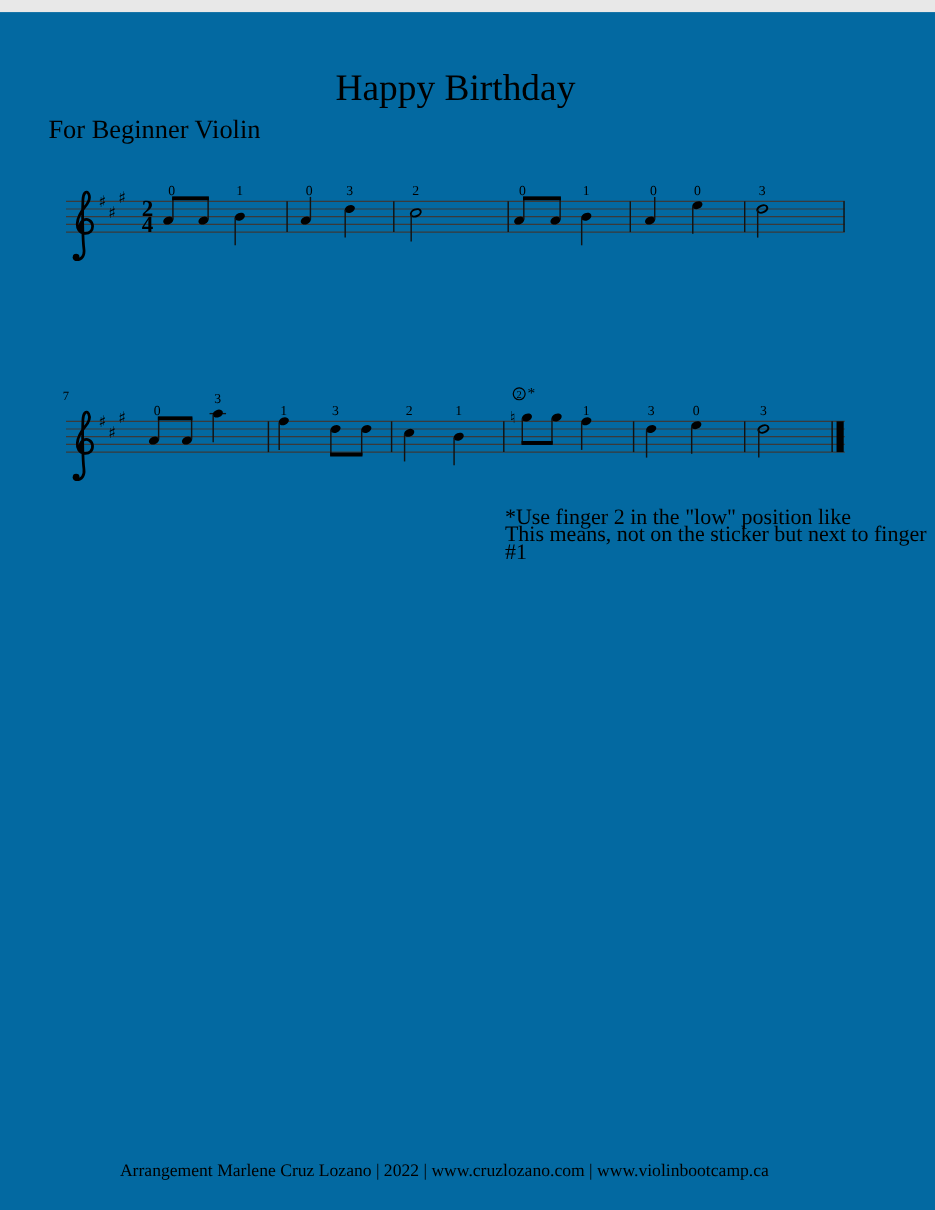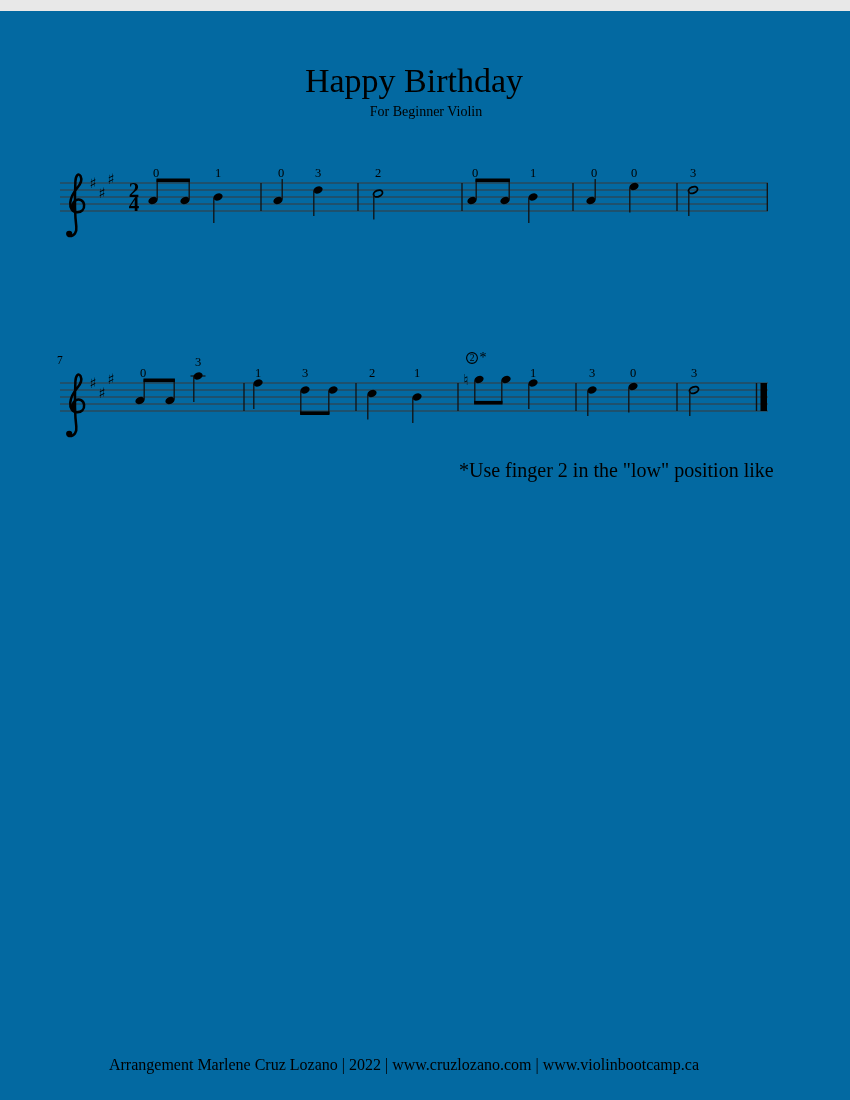--- a/index.html
+++ b/index.html
@@ -3,22 +3,22 @@
 <meta charset="utf-8">
 <style>
   html,body{margin:0;padding:0;background:#e8e8e8;}
   .page{
     position:relative;width:850px;height:1100px;background:#0369a1;
     margin:11px auto;overflow:hidden;
     font-family:"Liberation Serif", serif;color:#000;
   }
   .title{position:absolute;left:60px;width:708px;top:50px;text-align:center;
     font-size:34px;line-height:1.15;}
-  .subtitle{position:absolute;left:72px;width:708px;top:93px;text-align:center;
-    font-size:14px;line-height:1.2;}
+  .subtitle{position:absolute;left:44px;width:708px;top:93px;
+    font-size:24px;line-height:1.2;}
   .composer{position:absolute;left:60px;width:708px;top:114px;text-align:right;
     font-size:14.5px;}
   .music{position:absolute;left:0;top:0;}
   .footnote{position:absolute;left:459px;top:451px;font-size:20px;line-height:16.2px;}
   .footer{position:absolute;left:40px;width:728px;top:1045px;text-align:center;
     font-size:16px;}
 </style>
 </head>
 <body>
 
@@ -203,16 +203,17 @@
         <g>
           <ellipse cx="694" cy="379" rx="4.7" ry="3.1" fill="none" stroke="#000" stroke-width="1.8" transform="rotate(-22 694 379)"></ellipse>
           <line x1="689.8" y1="380" x2="689.8" y2="405" stroke="#111" stroke-width="1.3"></line>
           <text x="694" y="366" font-size="12.5" font-family="&quot;Liberation Serif&quot;, serif" text-anchor="middle" fill="#000">3</text>
         </g>
       </g>
     </svg>
 
   <div class="footnote">
     <div>*Use finger 2 in the "low" position like</div>
+    <div>This means, not on the sticker but next to finger #1</div>
   </div>
 
   <div class="footer">Arrangement Marlene Cruz Lozano | 2022 | www.cruzlozano.com | www.violinbootcamp.ca</div>
 </div>
 
 </body></html>

